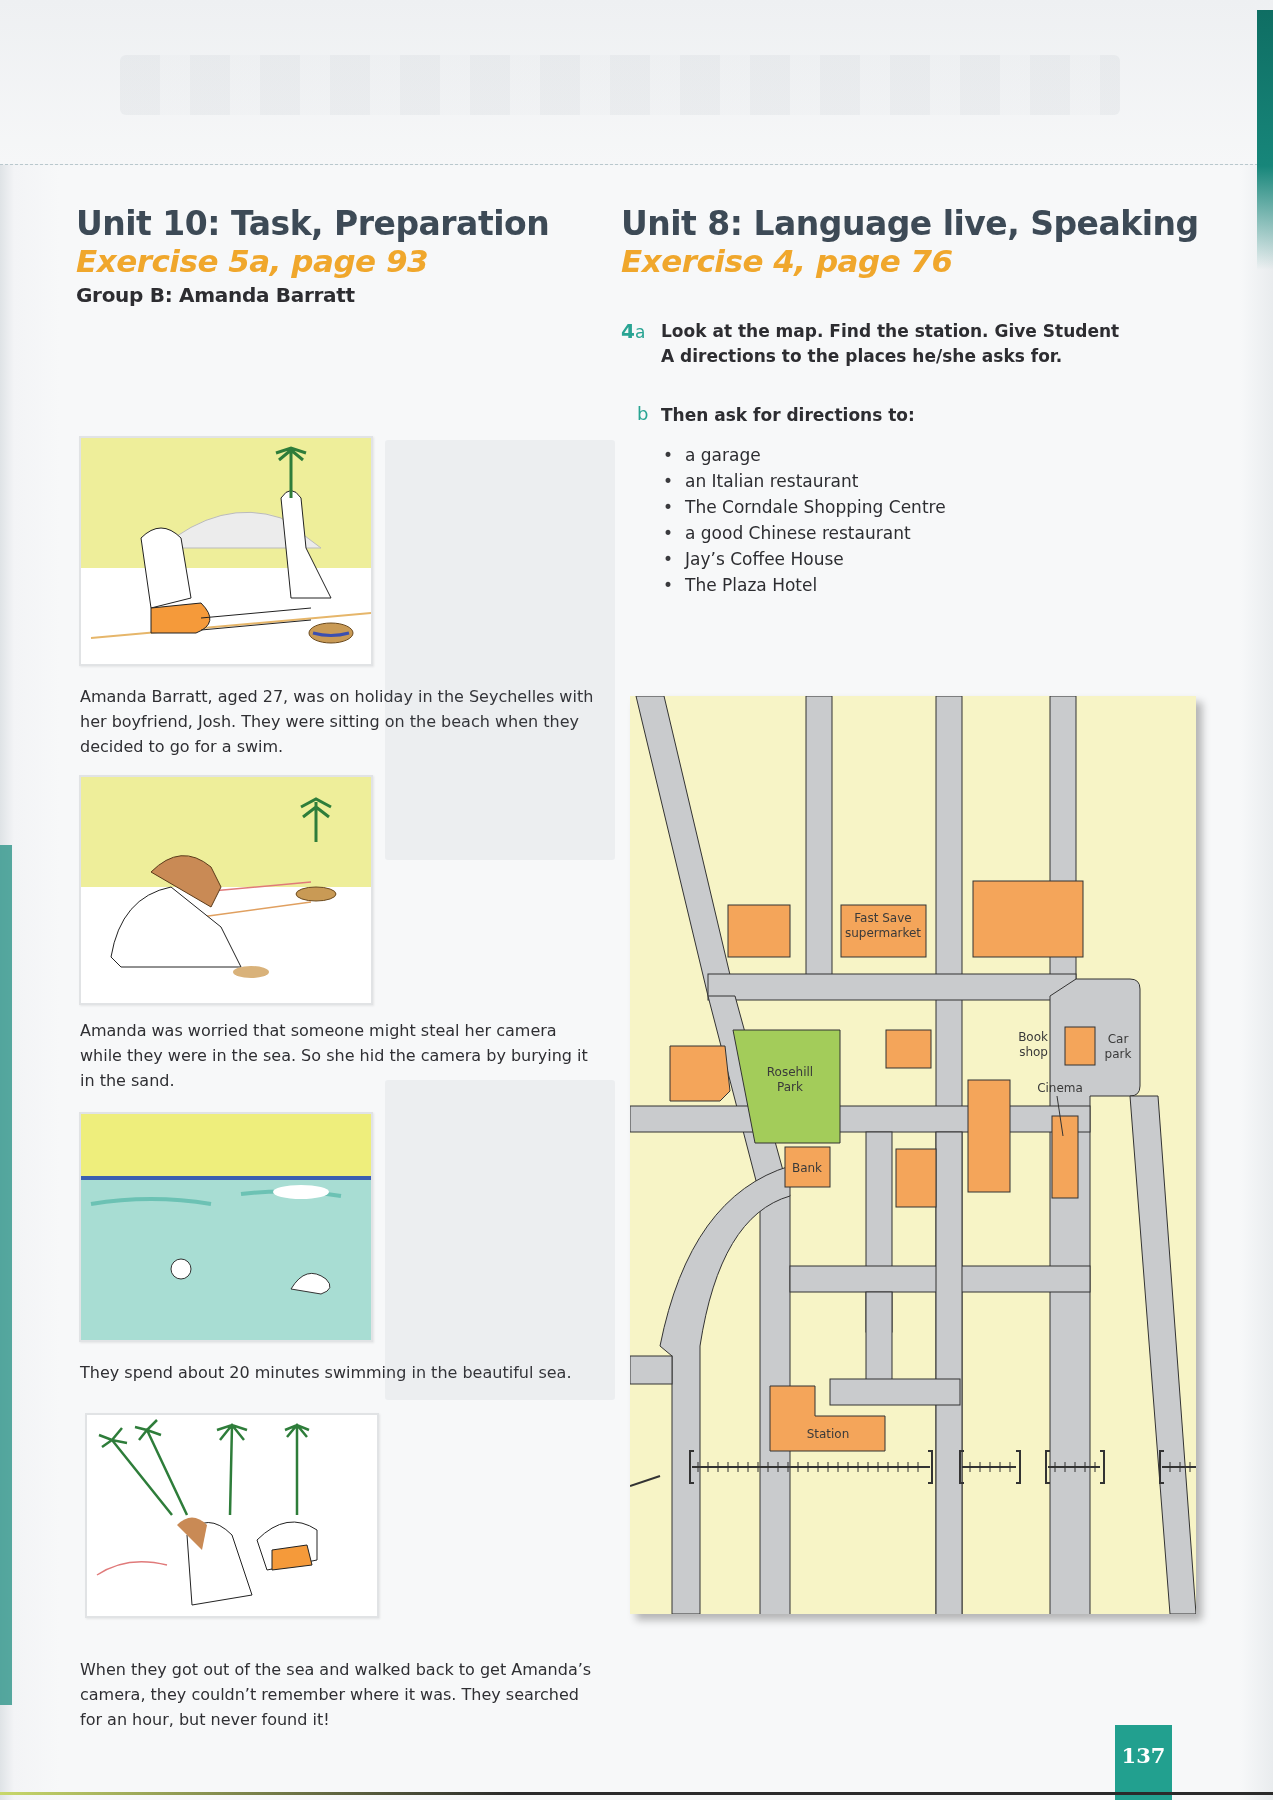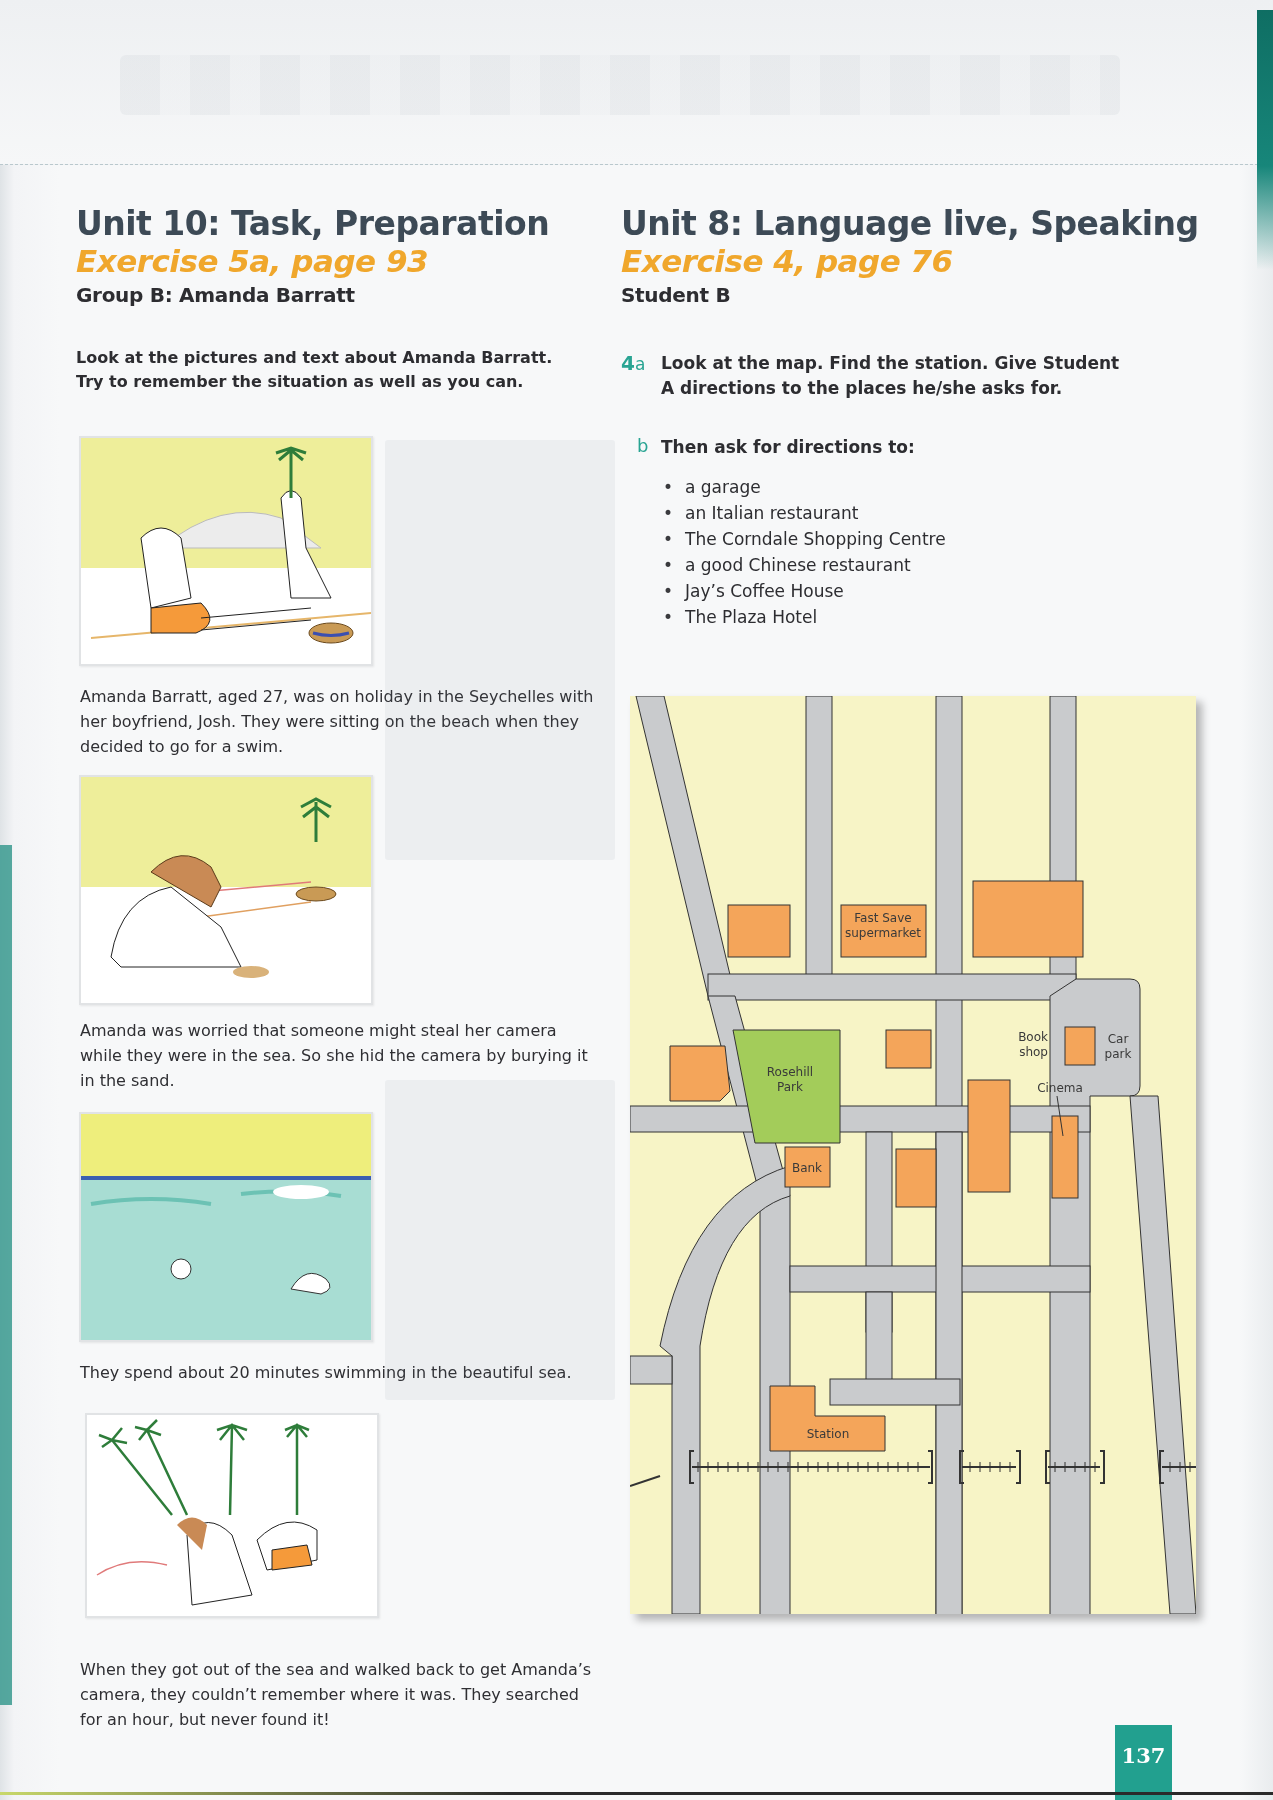--- a/index.html
+++ b/index.html
@@ -72,24 +72,20 @@
   <div class="top-band">
     <div class="ghost-head"></div>
   </div>
   <div class="left-edge-teal"></div>
   <div class="right-edge-teal"></div>
 
   <div class="col-left">
     <div class="unit-title">Unit 10: Task, Preparation</div>
     <div class="exercise-title">Exercise 5a, page 93</div>
     <div class="group-title">Group B: Amanda Barratt</div>
-    <div class="intro">
-      <div>Look at the pictures and text about Amanda Barratt.</div>
-      <div>Try to remember the situation as well as you can.</div>
-    </div>
   </div>
 
   <div class="pic" style="left:79px; top:436px; height:230px;">
     <svg width="294" height="230" viewBox="0 0 294 230">
       <rect x="0" y="0" width="294" height="130" fill="#eeee9a"></rect>
       <path d="M80 110 Q140 60 200 80 L240 110 Z" fill="#ececec" stroke="#bbb"></path>
       <rect x="0" y="130" width="294" height="100" fill="#fff"></rect>
       <line x1="10" y1="200" x2="290" y2="175" stroke="#e6b66a" stroke-width="2"></line>
       <path d="M60 100 q20 -20 40 0 l10 60 l-40 10 z" fill="#fff" stroke="#222"></path>
       <path d="M70 170 l50 -5 q20 20 -5 30 l-45 0 z" fill="#f59a3a" stroke="#222"></path>
@@ -148,21 +144,20 @@
     </svg>
   </div>
   <div class="caption" style="left:80px; top:1657px;">When they got out of the sea and walked back to get Amanda’s camera, they couldn’t remember where it was. They searched for an hour, but never found it!</div>
 
   <div class="ghost-text" style="left:385px; top:440px; width:230px; height:420px;"></div>
   <div class="ghost-text" style="left:385px; top:1080px; width:230px; height:320px;"></div>
 
   <div class="col-right">
     <div class="unit-title">Unit 8: Language live, Speaking</div>
     <div class="exercise-title">Exercise 4, page 76</div>
-    <div class="group-title">Student B</div>
 
     <div class="ex-row">
       <div class="ex-num"><span>4</span><small>a</small></div>
       <div class="ex-text" style="width:470px;">Look at the map. Find the station. Give Student A directions to the places he/she asks for.</div>
     </div>
 
     <div class="sub-row">
       <div class="sub-letter">b</div>
       <div class="ex-text">Then ask for directions to:</div>
     </div>

